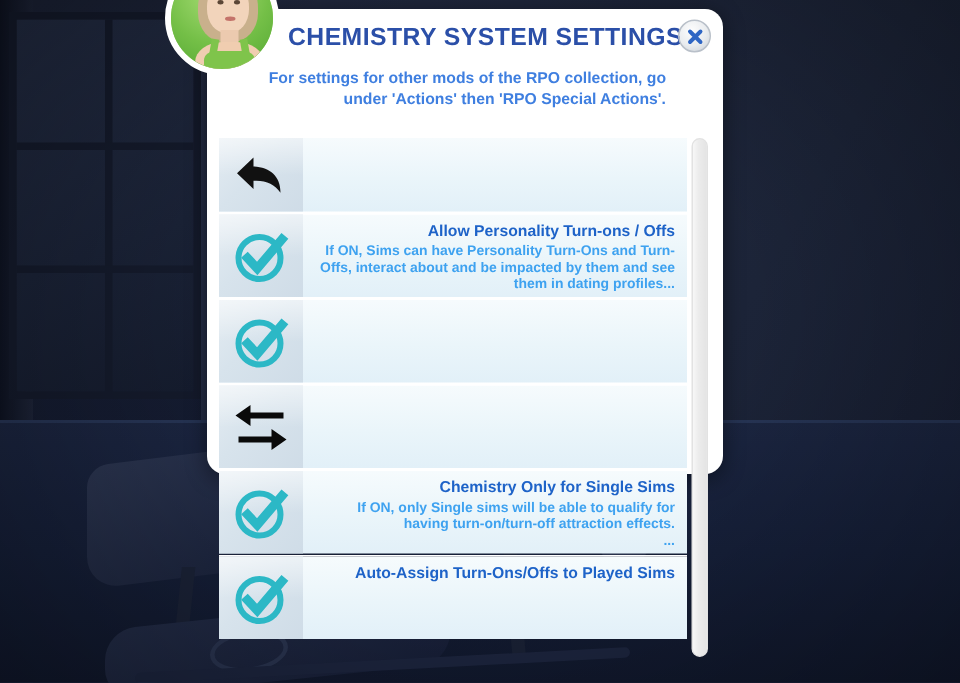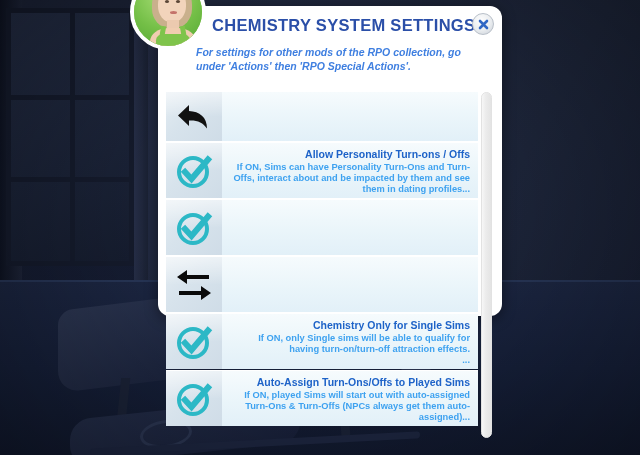--- a/index.html
+++ b/index.html
@@ -52,21 +52,21 @@
   #bg .post { position:absolute; left:398px; top:330px; width:36px; height:46px;
         background:radial-gradient(circle at 40% 35%,#3a4463,#222b45);
         border-radius:50% 50% 40% 40%; }
   #bg .knob { position:absolute; left:405px; top:290px; width:26px; height:30px;
         background:radial-gradient(circle at 35% 30%,#4a5474,#262f4c); border-radius:50%; }
   #bg .vign { position:absolute; inset:0; pointer-events:none;
         background:radial-gradient(ellipse at 50% 45%,rgba(0,0,0,0) 40%,rgba(0,0,0,.35) 100%); }
 
   
   #dialog {
-    position:absolute; left:158px; top:6px; width:344px; height:310px;
+    position:absolute; left:138px; top:6px; width:344px; height:310px;
     background:#ffffff;
     border-radius:12px;
     box-shadow:0 3px 14px rgba(0,0,0,.45);
     z-index:5;
   }
 
   #avatar {
     position:absolute; left:-28px; top:-32px; width:76px; height:76px;
     border-radius:50%; overflow:hidden;
     border:4px solid #ffffff;
@@ -112,25 +112,24 @@
     color:#2b4fa8;
     font-size:16.5px;
     font-weight:bold;
     font-variant:small-caps;
     letter-spacing:.3px;
     white-space:nowrap;
   }
 
   #subtitle {
     position:absolute; left:38px; top:40px; width:268px;
-    text-align:left;
+    text-align:right;
     color:#3f7fe0;
     font-size:10.5px;
     font-weight:bold;
-    font-style:italic;
     line-height:13.5px;
   }
 
   #list-wrap {
     position:absolute; left:8px; top:85px; width:328px; height:349px;
     overflow:hidden;
   }
   #list { width:312px; }
 
   .row {
@@ -302,21 +301,20 @@
 
       <div class="row toggle-row">
         <div class="icon-cell">
           <svg class="check-icon" width="42" height="42" viewBox="0 0 42 42">
             <circle cx="20" cy="22" r="14" fill="none" stroke="#2cb8c6" stroke-width="4"></circle>
             <path d="M12 22 L18.5 29 L35 9.5" fill="none" stroke="#2cb8c6" stroke-width="6" stroke-linecap="square" stroke-linejoin="miter"></path>
           </svg>
         </div>
         <div class="text-cell">
           <div class="row-title">Auto-Assign Turn-Ons/Offs to Played Sims</div>
-          <div class="row-desc">If ON, played Sims will start out with auto-assigned Turn-Ons &amp; Turn-Offs (NPCs always get them auto-assigned)...</div>
         </div>
       </div>
 
     </div>
   </div>
 
   <div id="scrollbar">
     <div id="scroll-thumb"></div>
   </div>
 

